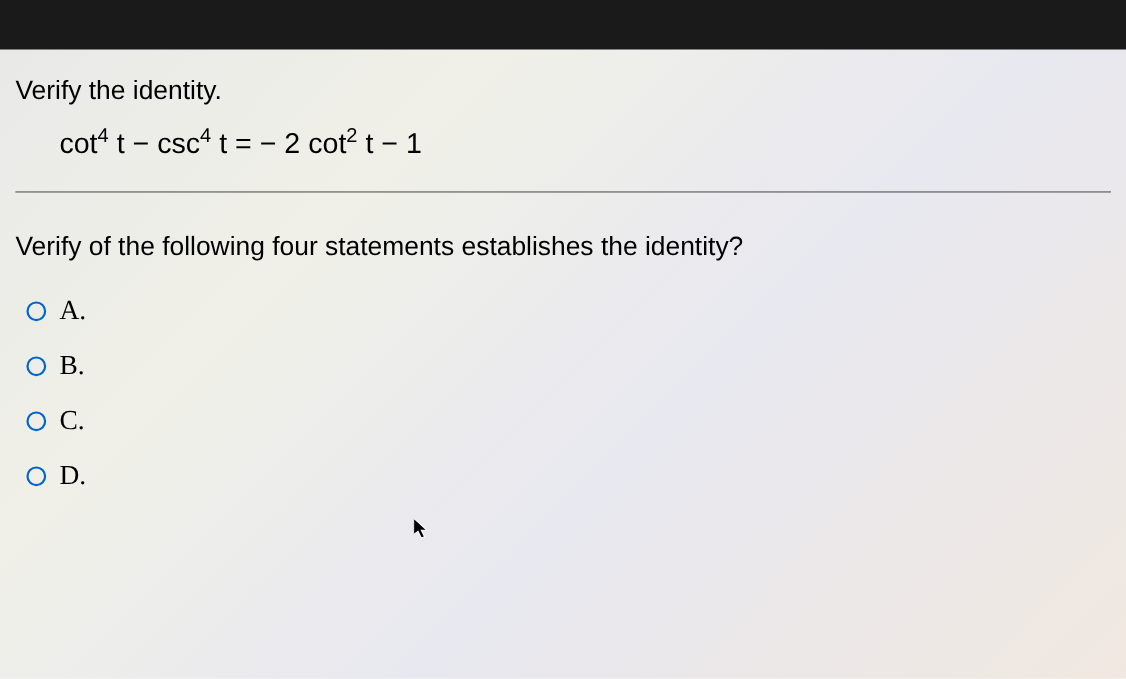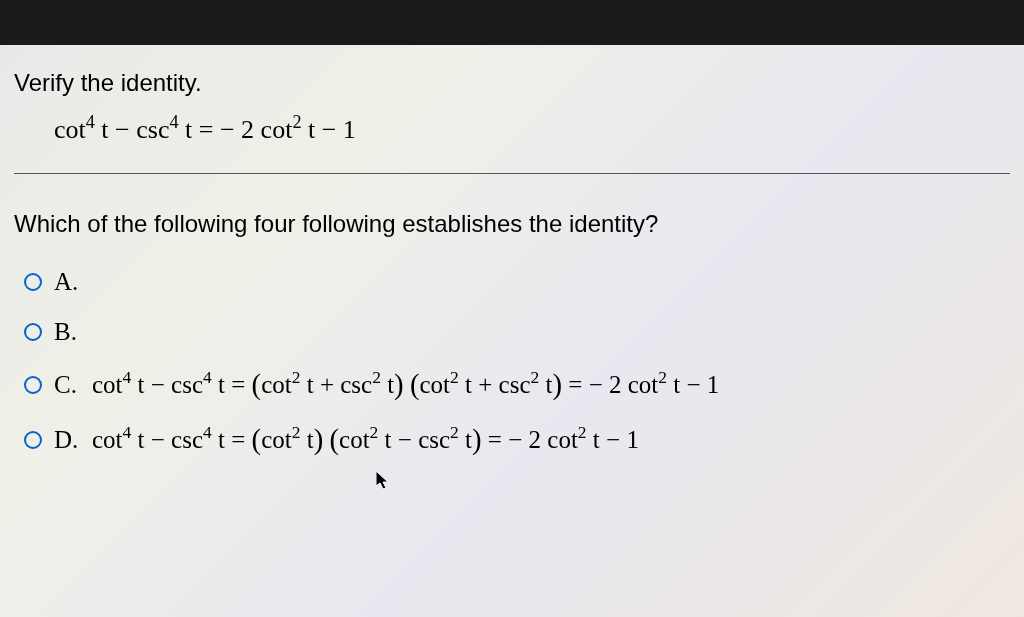--- a/index.html
+++ b/index.html
@@ -64,21 +64,21 @@
       margin-right: 12px;
       flex-shrink: 0;
       background: transparent;
       cursor: pointer;
     }
     .option-label {
       margin-right: 10px;
       min-width: 28px;
     }
     .math {
-      font-family: Liberation Serif, serif;
+      font-family: Liberation Sans, sans-serif;
       white-space: nowrap;
     }
     sup {
       font-size: 0.7em;
       vertical-align: super;
       line-height: 0;
     }
     .paren {
       font-size: 1.15em;
       vertical-align: -0.05em;
@@ -100,44 +100,42 @@
 <div class="content">
 
   <div class="instruction">Verify the identity.</div>
 
   <div class="identity-eq">
     <span class="math">cot<sup>4</sup> t − csc<sup>4</sup> t = − 2 cot<sup>2</sup> t − 1</span>
   </div>
 
   <hr class="divider">
 
-  <div class="question-text">Which of the following four following establishes the identity?</div>
+  <div class="question-text">Verify of the following four statements establishes the identity?</div>
 
   <div class="options">
 
     <div class="option-row">
       <div class="radio"></div>
       <span class="option-label">A.</span>
     </div>
 
     <div class="option-row">
       <div class="radio"></div>
       <span class="option-label">B.</span>
     </div>
 
     <div class="option-row">
       <div class="radio"></div>
       <span class="option-label">C.</span>
-      <span class="math">cot<sup>4</sup> t − csc<sup>4</sup> t = <span class="paren">(</span>cot<sup>2</sup> t + csc<sup>2</sup> t<span class="paren">)</span> <span class="paren">(</span>cot<sup>2</sup> t + csc<sup>2</sup> t<span class="paren">)</span> = − 2 cot<sup>2</sup> t − 1</span>
     </div>
 
     <div class="option-row">
       <div class="radio"></div>
       <span class="option-label">D.</span>
-      <span class="math">cot<sup>4</sup> t − csc<sup>4</sup> t = <span class="paren">(</span>cot<sup>2</sup> t<span class="paren">)</span> <span class="paren">(</span>cot<sup>2</sup> t − csc<sup>2</sup> t<span class="paren">)</span> = − 2 cot<sup>2</sup> t − 1</span>
     </div>
 
   </div>
 
 </div>
 
 <div class="cursor-arrow">
   <svg width="16" height="20" viewBox="0 0 16 20">
     <path d="M 0 0 L 0 15 L 4 12 L 7 18 L 10 17 L 7 11 L 12 11 Z" fill="#000" stroke="#fff" stroke-width="1"></path>
   </svg>

